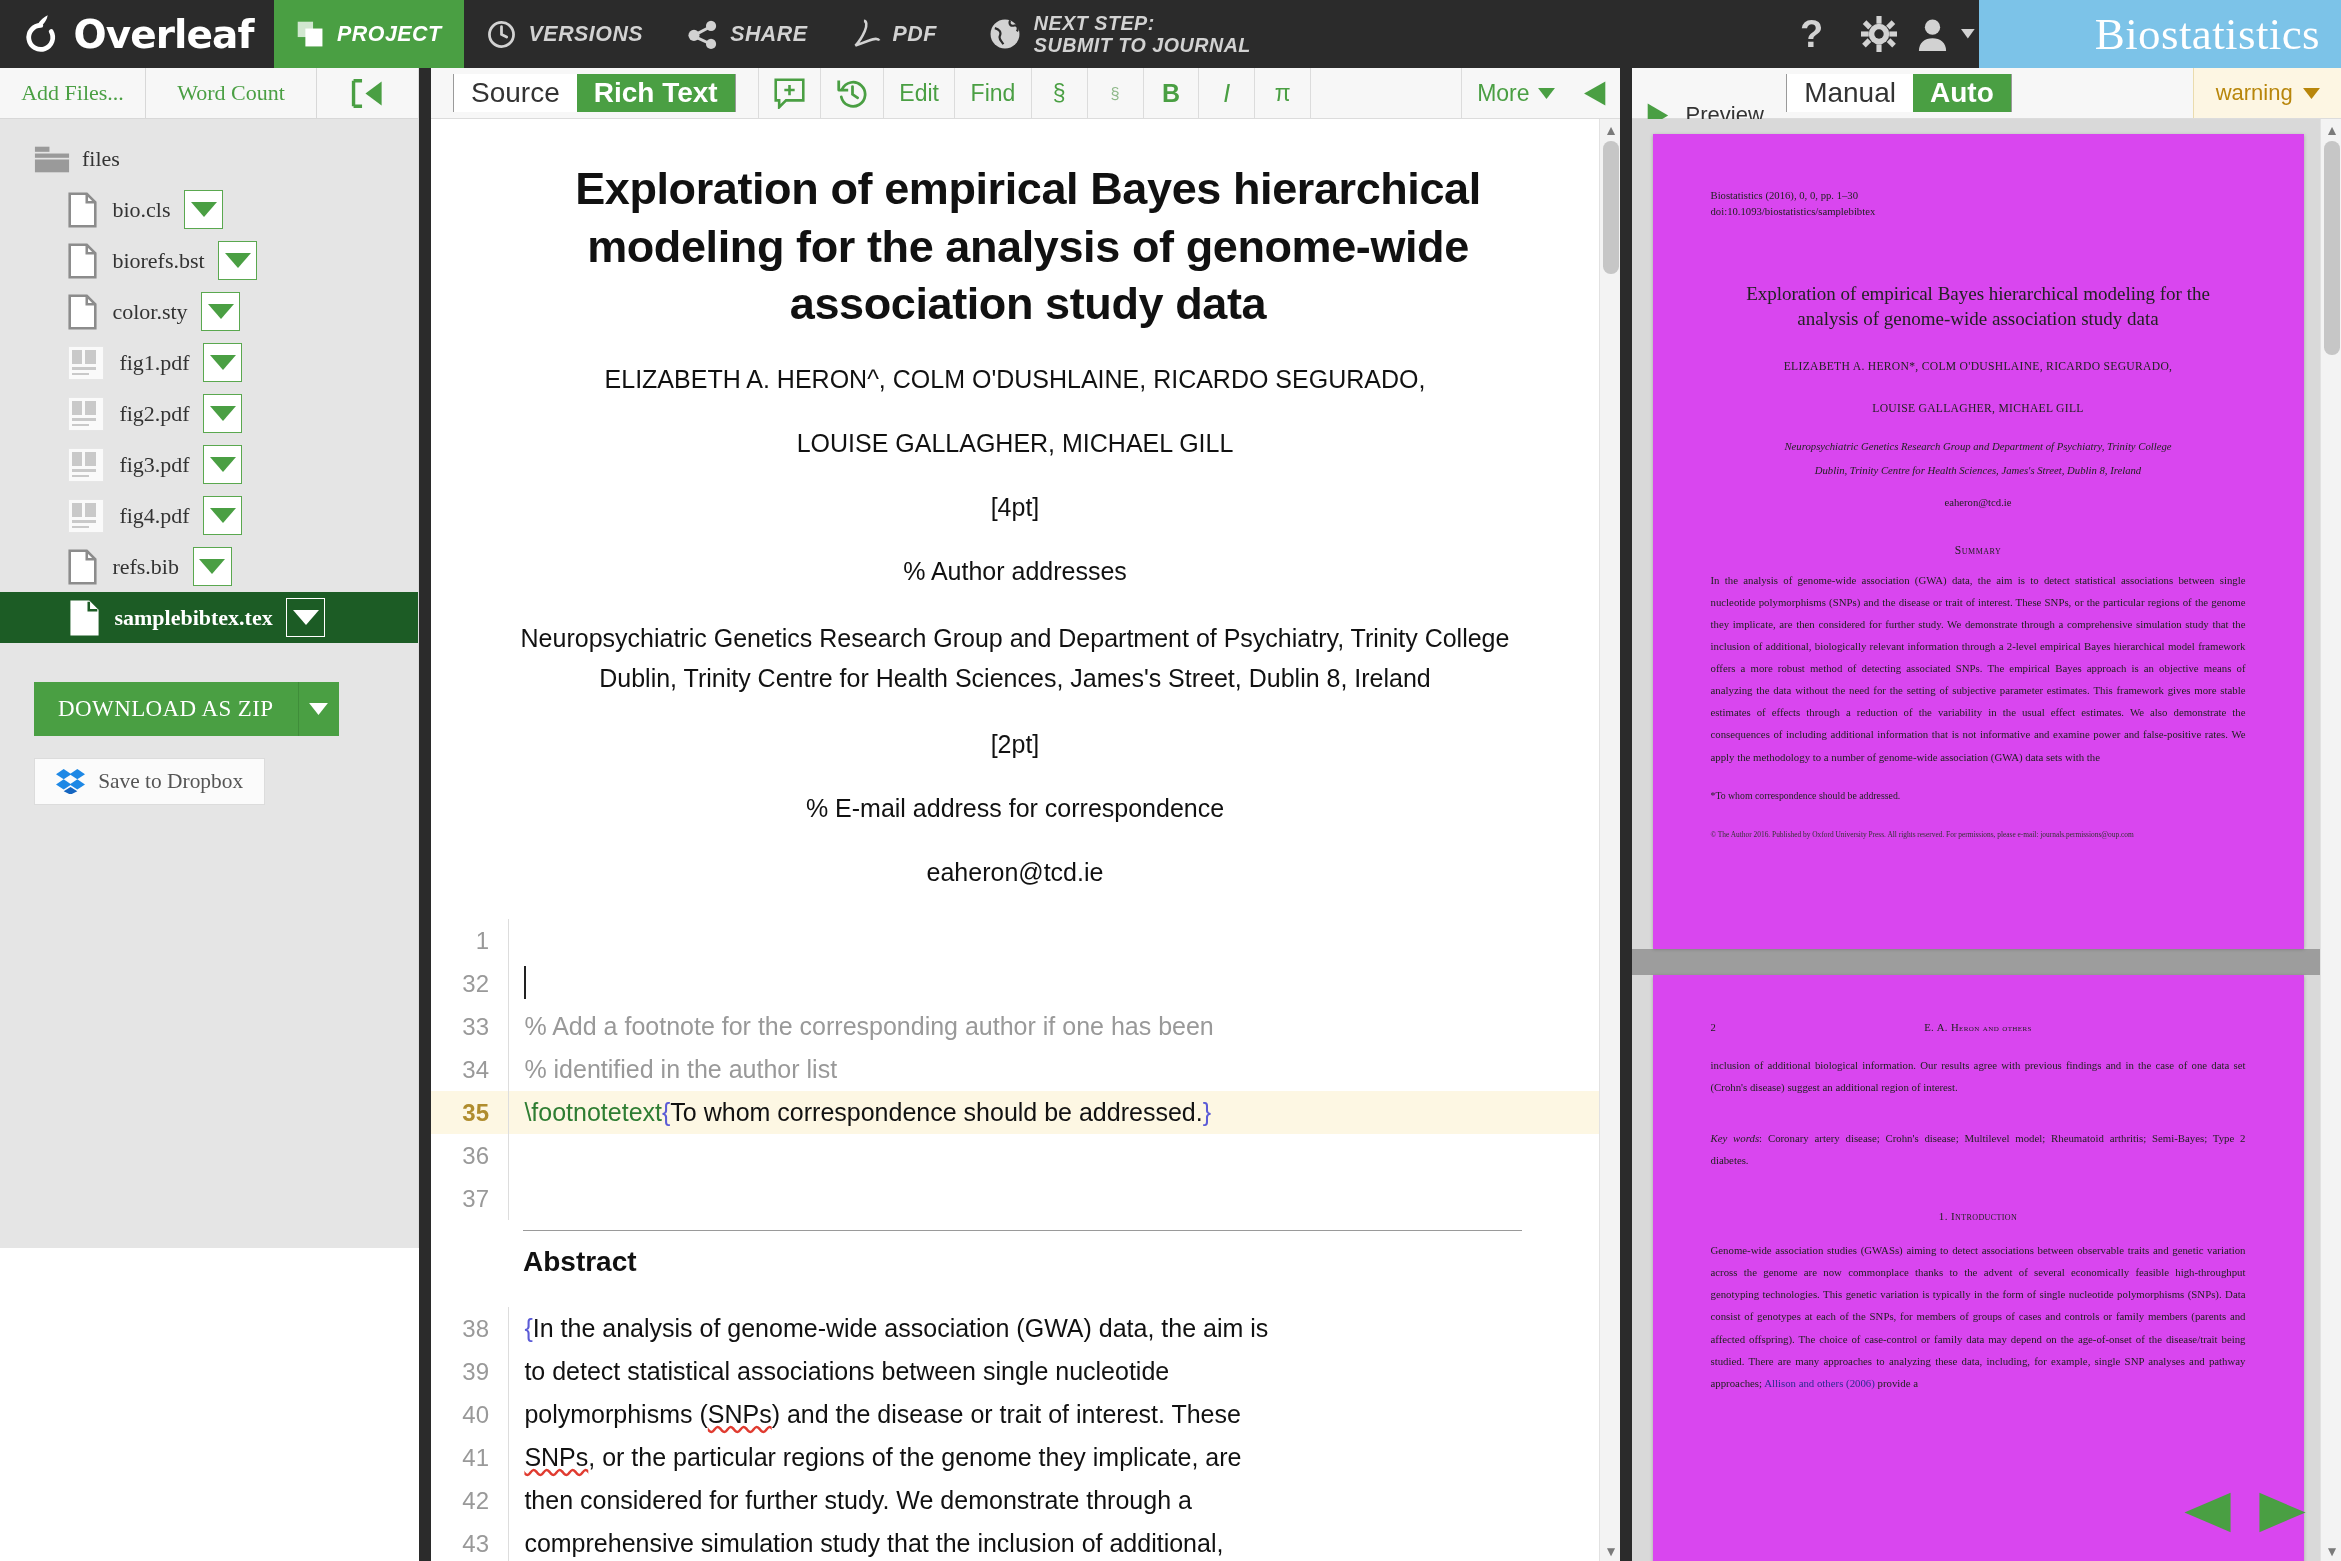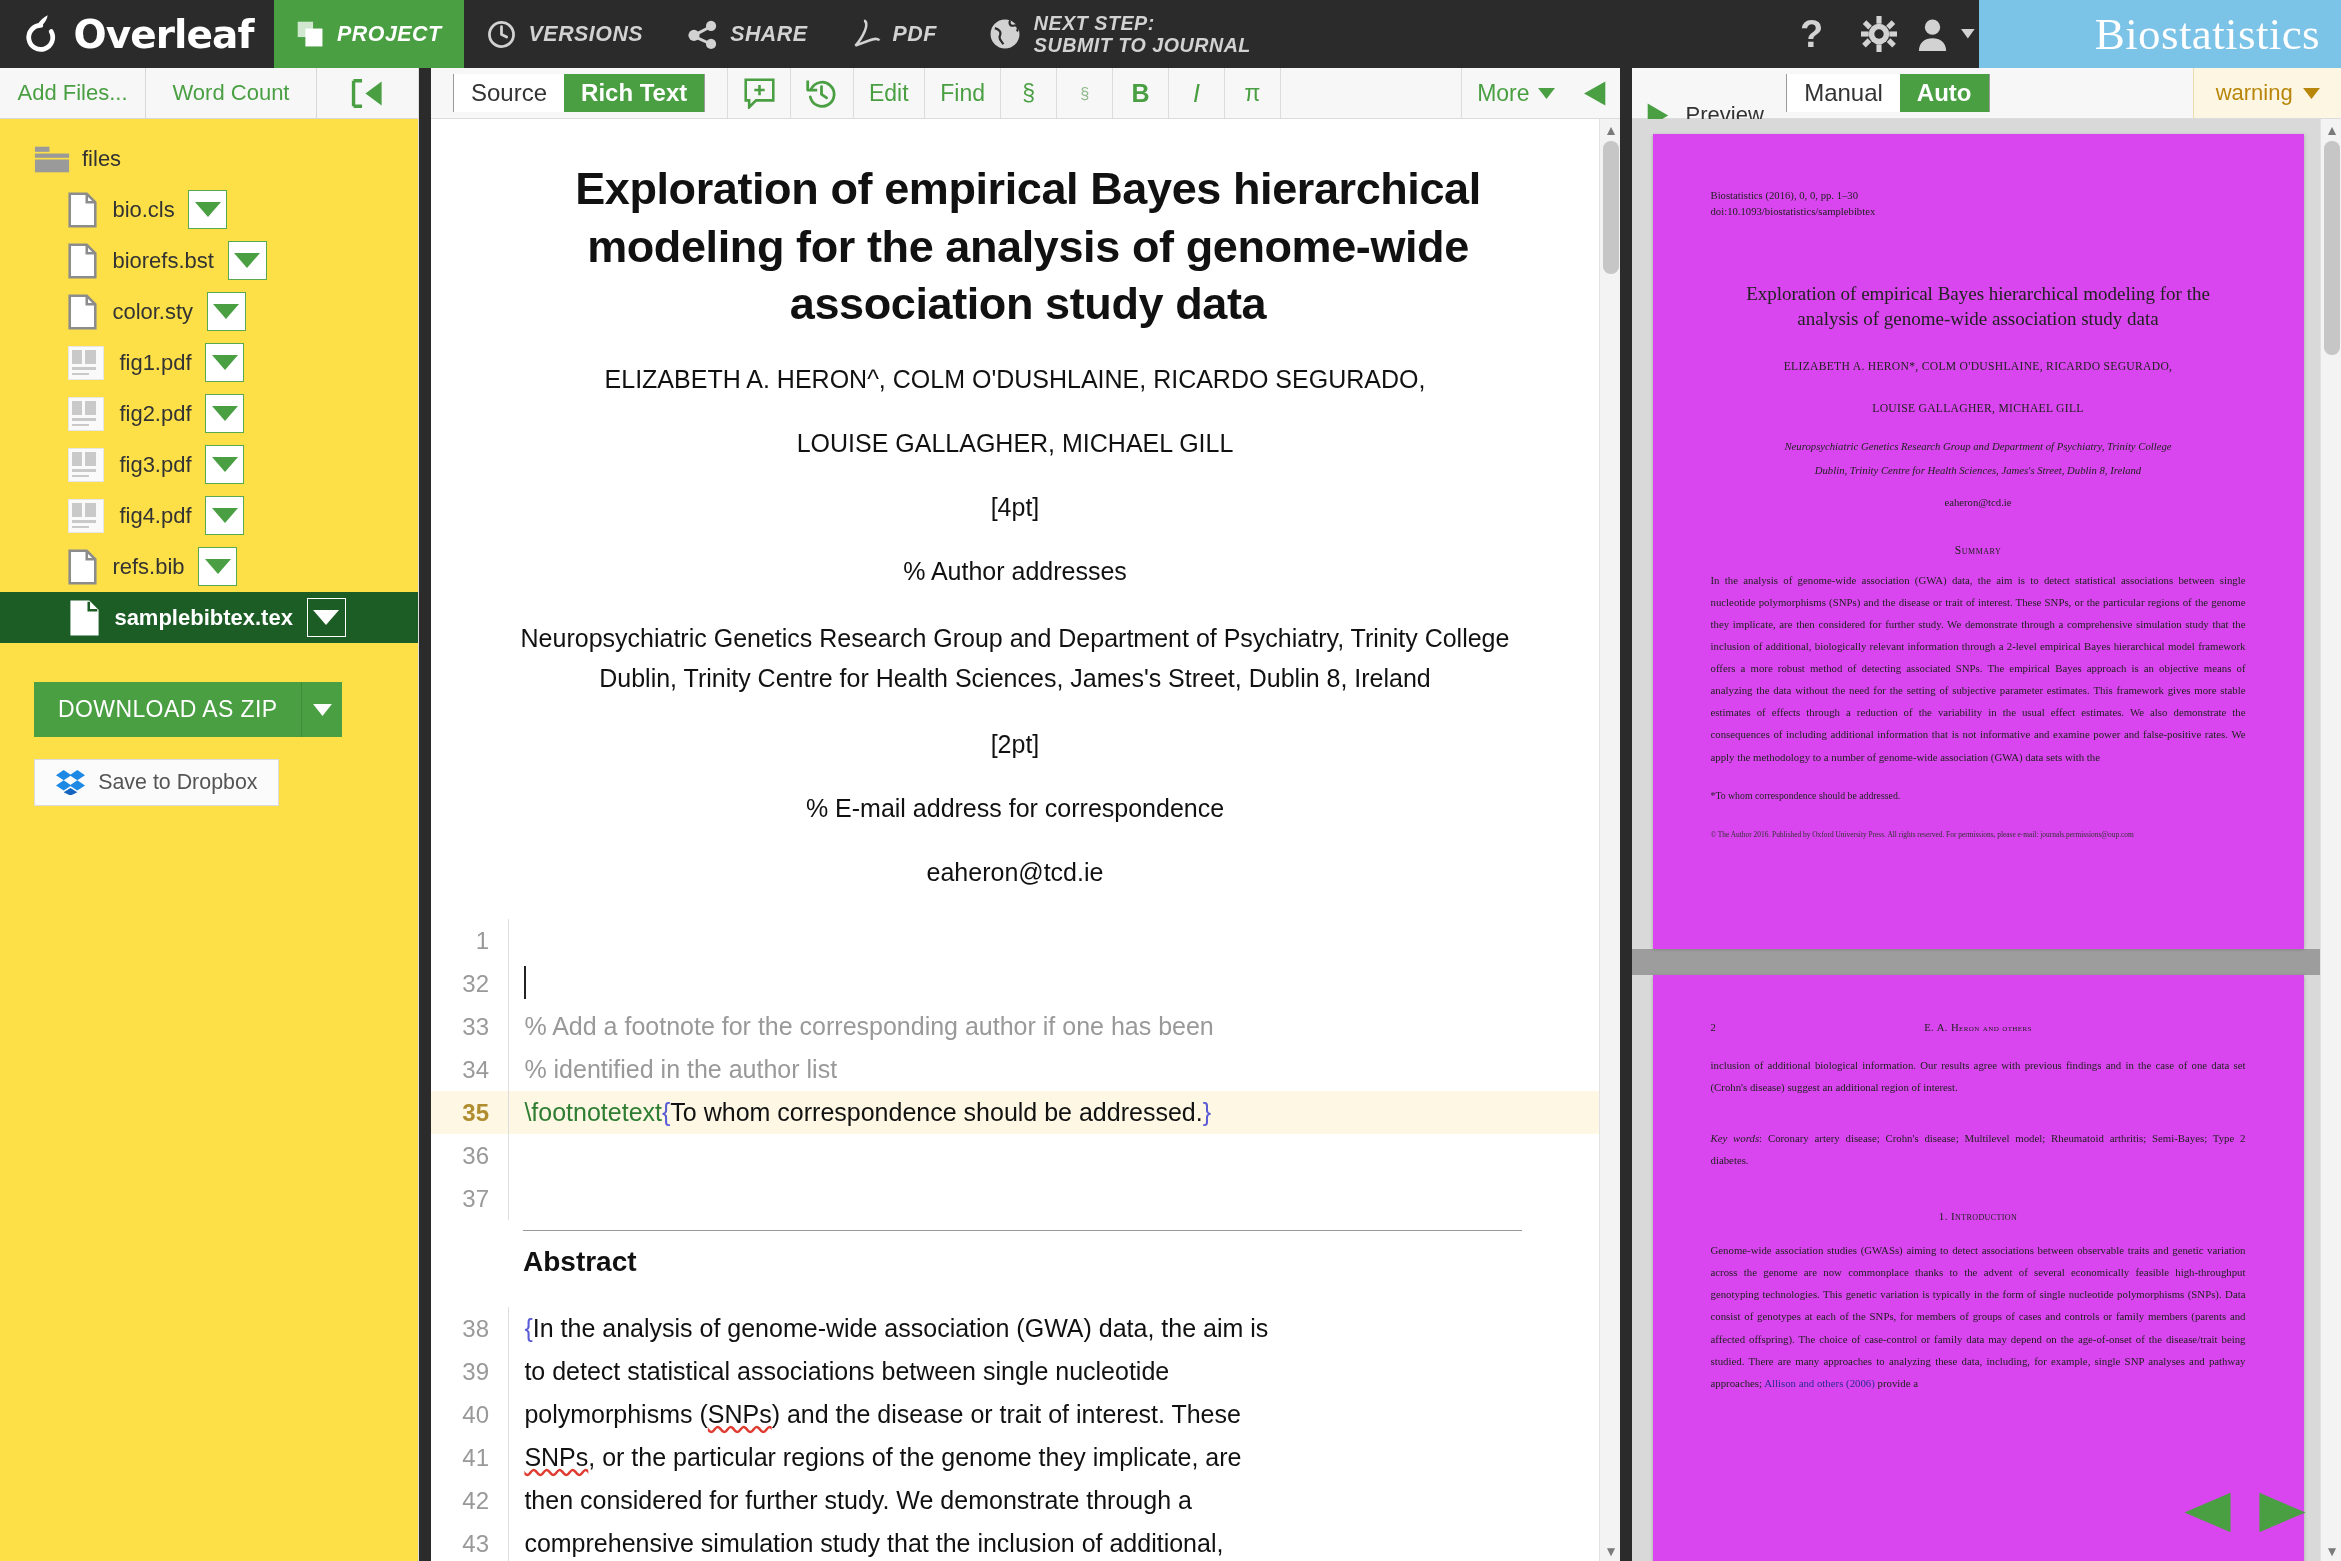--- a/index.html
+++ b/index.html
@@ -33,22 +33,22 @@
     width:67px; color:#d2d2d2; cursor:pointer;
   }
   .journal-logo {
     background:#7cc3e8; color:#fff; display:flex; align-items:center;
     justify-content:flex-end; padding:0 22px; min-width:363px;
     font-family:"Liberation Serif", serif; font-size:45px; letter-spacing:0.4px;
   }
 
   
   .sidebar {
-    position:absolute; left:0; top:68px; width:419px; height:1494px;
-    background:#fde047; border-right:0.9px solid #ddd;
+    position:absolute; left:0; top:68px; width:419px; height:1180px;
+    background:#e5e5e5; border-right:0.9px solid #ddd;font-family:Liberation Serif, serif;
   }
   .side-toolbar { display:flex; height:51px; border-bottom:0.9px solid #d8d8d8; }
   .side-btn {
     display:flex; align-items:center; justify-content:center;
     color:#4a9f43; font-size:22px; border-right:0.9px solid #d8d8d8;
     cursor:pointer; background:#f7f7f7;
   }
   .side-btn.addfiles { width:146px; }
   .side-btn.wordcount { width:171px; }
   .side-btn.collapse { flex:1; border-right:none; }
@@ -101,21 +101,21 @@
   
   .divider-v { position:absolute; top:68px; width:12px; height:1494px; background:#2b2b2b; cursor:col-resize; }
   .editor {
     position:absolute; left:431px; top:68px; width:1190px; height:1494px;
     background:#fff; display:flex; flex-direction:column;
   }
   .ed-toolbar { display:flex; height:51px; border-bottom:0.9px solid #dcdcdc; background:#f7f7f7; align-items:stretch; }
   .seg { display:flex; align-items:center; margin:6px 0 6px 22px; border:0.9px solid #9a9a9a; }
   .seg span {
     padding:0 17px; height:38px; display:flex; align-items:center;
-    font-size:24px; color:#333; background:#fff; cursor:pointer;
+    font-size:28px; color:#333; background:#fff; cursor:pointer;
   }
   .seg span.on { background:#4a9f43; color:#fff; font-weight:700; }
   .tb-sep { width:0.9px; background:#dcdcdc; }
   .tb-btn {
     display:flex; align-items:center; justify-content:center;
     min-width:55px; padding:0 15.4px; color:#4a9f43; font-size:23px; cursor:pointer;
   }
   .tb-btn.small { font-size:16.3px; color:#8fb98a; }
   .tb-btn.bold { font-weight:700; font-size:25px; }
   .tb-btn.ital { font-style:italic; font-size:25px; }

